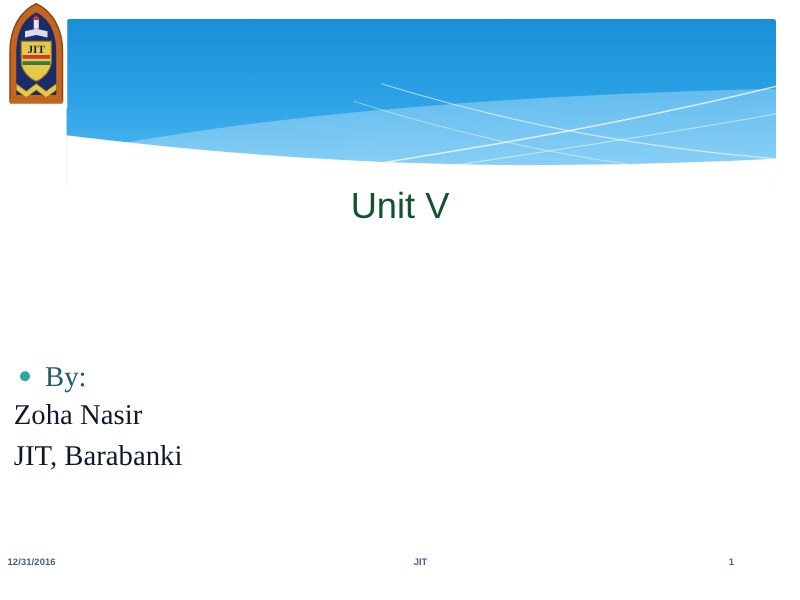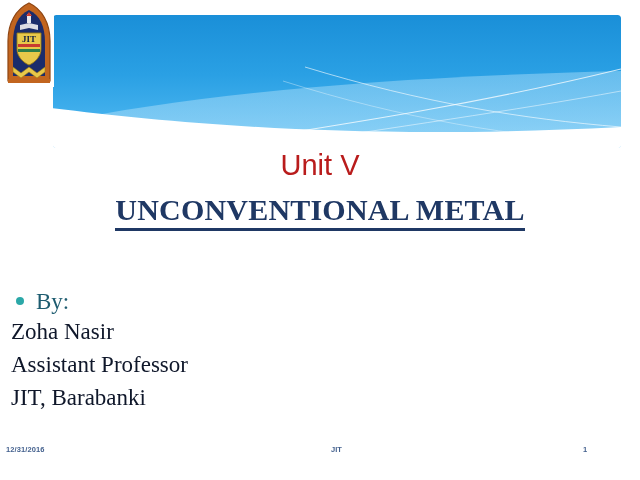--- a/index.html
+++ b/index.html
@@ -49,21 +49,21 @@
   
   .unit-line {
     position: absolute;
     left: 0;
     top: 148px;
     width: 640px;
     text-align: center;
     font-family: "Liberation Sans", sans-serif;
     font-size: 29px;
     line-height: 34px;
-    color: #b91c1c;
+    color: #14532d;
     letter-spacing: 0px;
   }
   .main-title {
     position: absolute;
     left: 16px;
     top: 192px;
     width: 608px;
     text-align: center;
     font-family: "Liberation Serif", serif;
     font-weight: bold;
@@ -211,30 +211,28 @@
 
       <path d="M9 66 L 17 72 L 25 66 L 33 72 L 41 66 L 41 71 L 33 77 L 25 71 L 17 77 L 9 71 Z" fill="#E8C84A" stroke="#9A7A14" stroke-width="0.6"></path>
 
       <rect x="4" y="78" width="42" height="4" fill="#C2651F"></rect>
     </svg>
   </div>
 
   <div class="unit-line">Unit V</div>
 
   <div class="main-title">
-    <span class="tline"><span class="txt">UNCONVENTIONAL METAL</span></span>
   </div>
 
   <div class="body-block">
     <div class="by-row">
       <span class="bullet-dot"></span>
       <span class="by-text">By:</span>
     </div>
     <div class="body-line">Zoha Nasir</div>
-    <div class="body-line">Assistant Professor</div>
     <div class="body-line">JIT, Barabanki</div>
   </div>
 
   <div class="footer">
     <span class="footer-date">12/31/2016</span>
     <span class="footer-center">JIT</span>
     <span class="footer-page">1</span>
   </div>
 
 </div>

